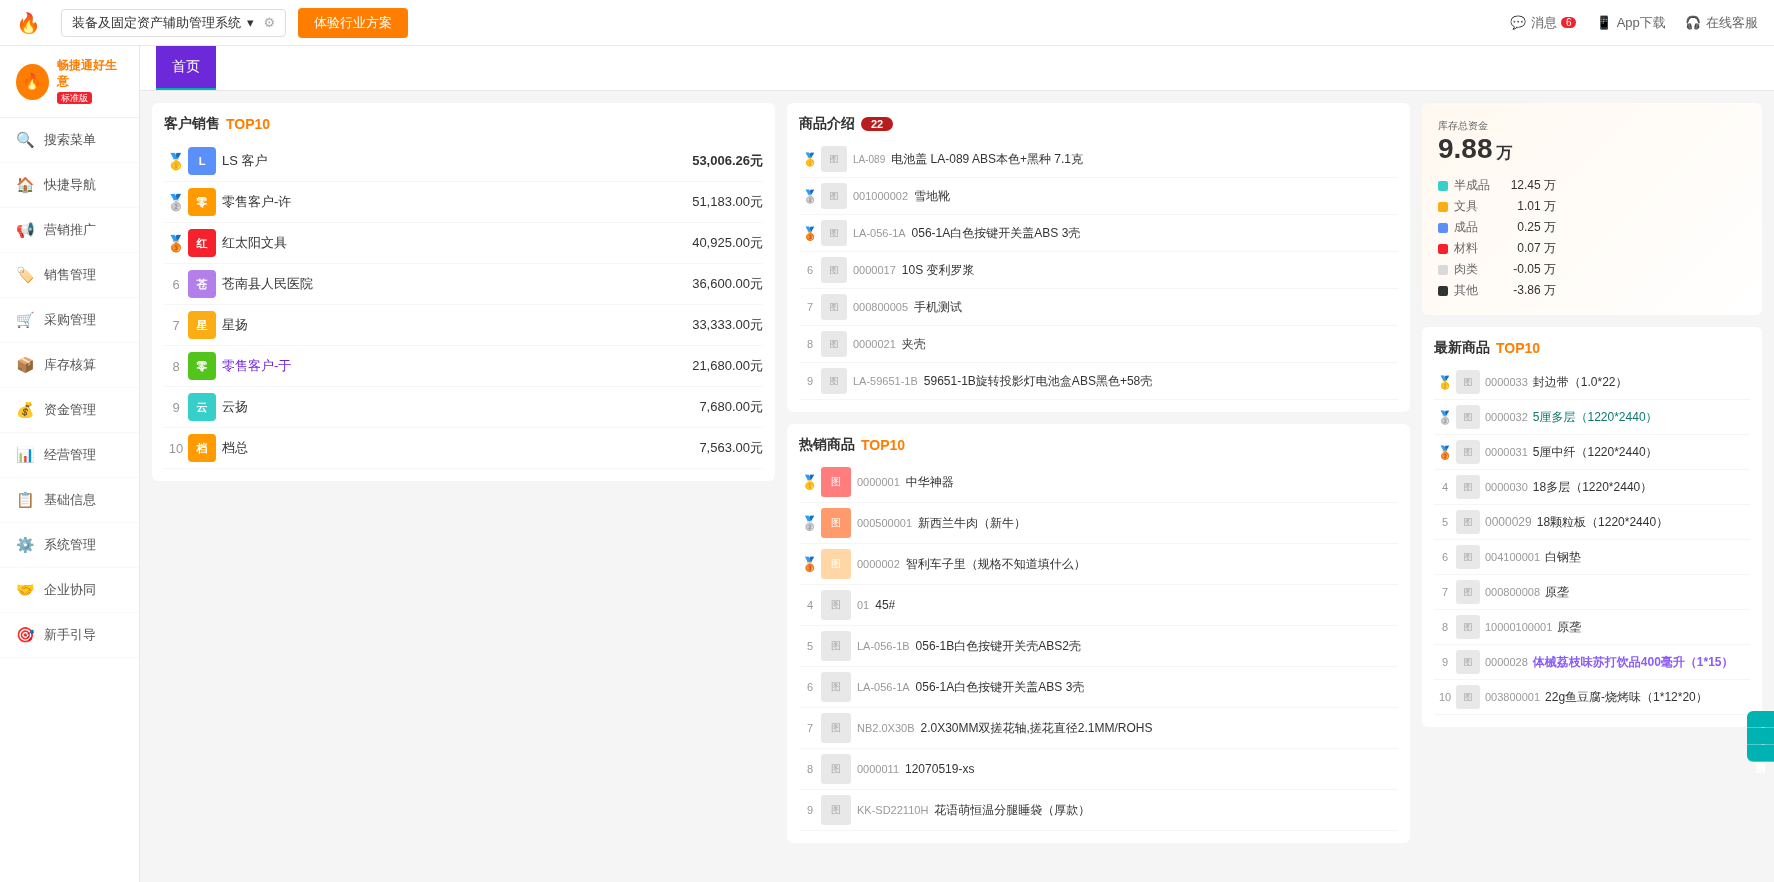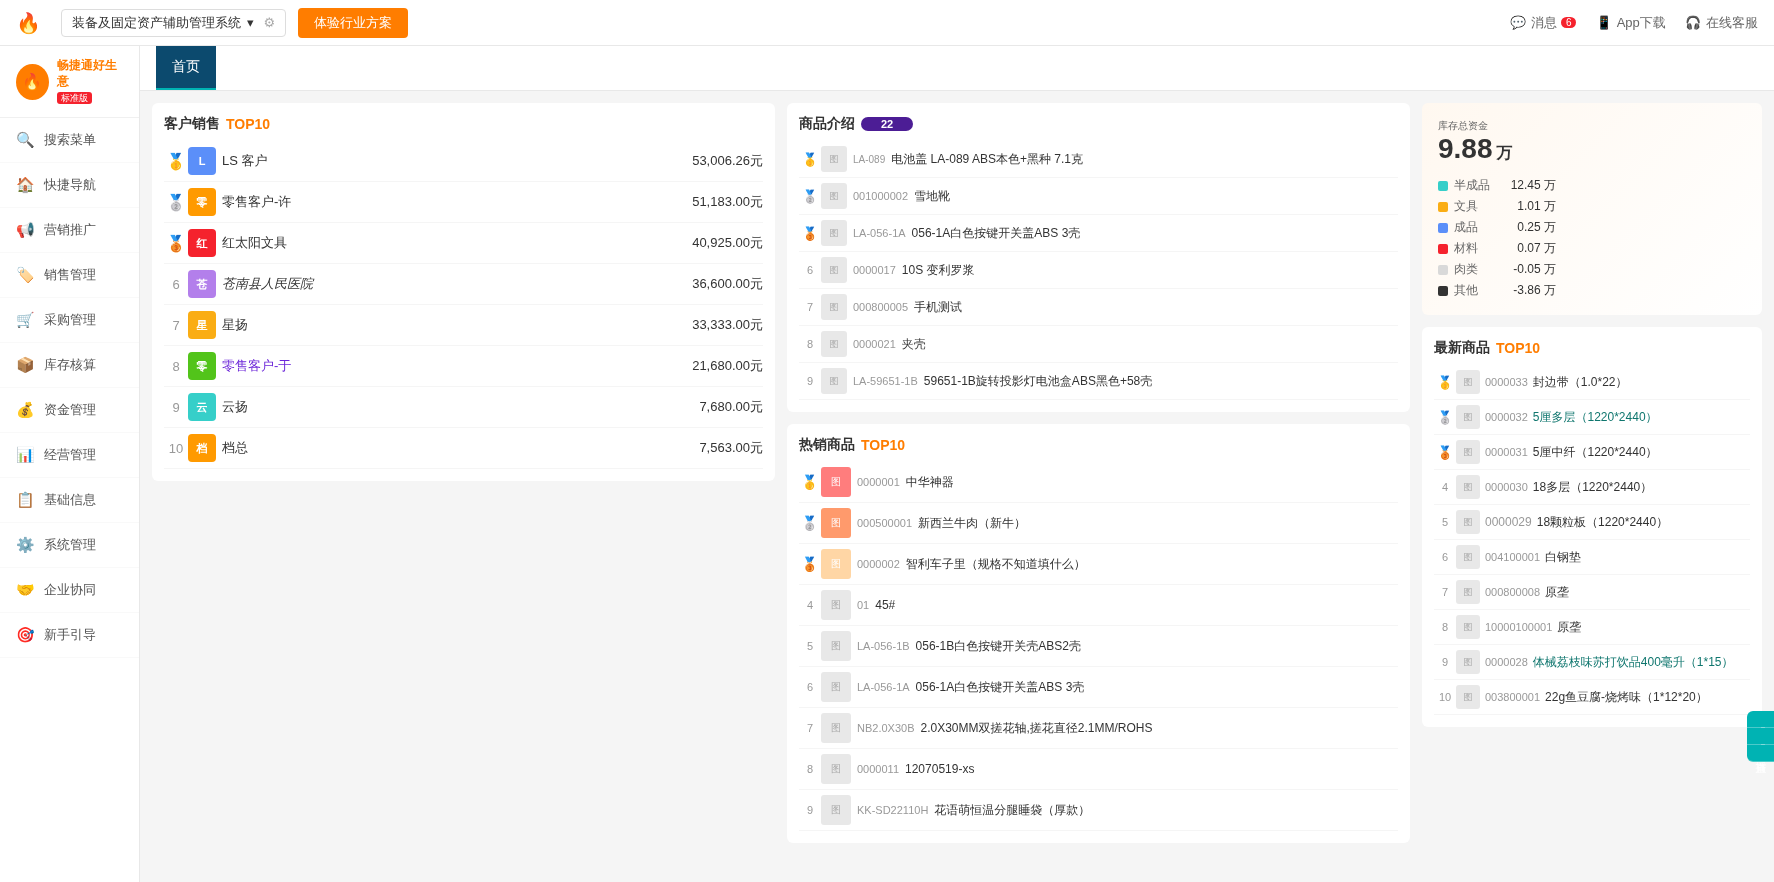--- a/index.html
+++ b/index.html
@@ -48,21 +48,21 @@
       margin-left: 140px; margin-top: 46px; height: calc(100vh - 46px);
       overflow-y: auto; background: #f5f5f5;
     }
     .page-tabs {
       background: #fff; padding: 0 16px; border-bottom: 1px solid #e8e8e8;
       display: flex; align-items: center;
     }
     .page-tab {
       padding: 12px 16px; cursor: pointer; font-size: 14px; color: #666; border-bottom: 2px solid transparent;
     }
-    .page-tab.active { color: #fff; background: #0c4a6e; border-bottom: 2px solid #00b3b3; }
+    .page-tab.active { color: #fff; background: #6d28d9; border-bottom: 2px solid #00b3b3; }
 
     
     .dashboard { padding: 12px; display: grid; grid-template-columns: 1fr 1fr 340px; gap: 12px; }
 
     
     .card { background: #fff; border-radius: 6px; padding: 12px; }
 
     
     .rank-item {
       display: flex; align-items: center; padding: 6px 0; border-bottom: 1px solid #f5f5f5;
@@ -218,21 +218,21 @@
           <span>客户销售</span>
           <span class="top10-badge">TOP10</span>
         </div>
         <div id="customer-list">
             <div class="rank-item">
     <span style="width:24px; display:flex; justify-content:center;">
                 <span style="font-size:16px;">🥇</span>
               </span>
     <span style="width:28px; height:28px; border-radius:4px; background:#5b8ff9; display:flex; align-items:center; justify-content:center; color:#fff; font-size:11px; font-weight:bold; margin-right:6px; flex-shrink:0;">L</span>
     <span style="flex:1; color:#333;">LS 客户</span>
-    <span style="color:#333; font-weight:400;">53,006.26元</span>
+    <span style="color:#333; font-weight:700;">53,006.26元</span>
   </div>
             <div class="rank-item">
     <span style="width:24px; display:flex; justify-content:center;">
                 <span style="font-size:16px;">🥈</span>
               </span>
     <span style="width:28px; height:28px; border-radius:4px; background:#ff9a00; display:flex; align-items:center; justify-content:center; color:#fff; font-size:11px; font-weight:bold; margin-right:6px; flex-shrink:0;">零</span>
     <span style="flex:1; color:#333;">零售客户-许</span>
     <span style="color:#333; font-weight:500;">51,183.00元</span>
   </div>
             <div class="rank-item">
@@ -241,21 +241,21 @@
               </span>
     <span style="width:28px; height:28px; border-radius:4px; background:#f5222d; display:flex; align-items:center; justify-content:center; color:#fff; font-size:11px; font-weight:bold; margin-right:6px; flex-shrink:0;">红</span>
     <span style="flex:1; color:#333;">红太阳文具</span>
     <span style="color:#333; font-weight:500;">40,925.00元</span>
   </div>
             <div class="rank-item">
     <span style="width:24px; display:flex; justify-content:center;">
                 <span style="width:20px; text-align:center; color:#999;">6</span>
               </span>
     <span style="width:28px; height:28px; border-radius:4px; background:#b37feb; display:flex; align-items:center; justify-content:center; color:#fff; font-size:11px; font-weight:bold; margin-right:6px; flex-shrink:0;">苍</span>
-    <span style="flex:1; color:#333;font-style:italic;">苍南县人民医院</span>
+    <span style="flex:1; color:#333;">苍南县人民医院</span>
     <span style="color:#333; font-weight:500;">36,600.00元</span>
   </div>
             <div class="rank-item">
     <span style="width:24px; display:flex; justify-content:center;">
                 <span style="width:20px; text-align:center; color:#999;">7</span>
               </span>
     <span style="width:28px; height:28px; border-radius:4px; background:#faad14; display:flex; align-items:center; justify-content:center; color:#fff; font-size:11px; font-weight:bold; margin-right:6px; flex-shrink:0;">星</span>
     <span style="flex:1; color:#333;">星扬</span>
     <span style="color:#333; font-weight:500;">33,333.00元</span>
   </div>
@@ -285,21 +285,21 @@
   </div>
           </div>
       </div>
     </div>
 
     <div>
 
       <div class="card">
         <div class="section-header">
           <span>商品介绍</span>
-          <span style="background:#4c1d95; color:#fff; border-radius:10px; padding:1px 20px; font-size:11px;">22</span>
+          <span style="background:#b91c1c; color:#fff; border-radius:10px; padding:1px 10px; font-size:11px;">22</span>
         </div>
         <div id="product-ranking-list">
             <div class="product-item">
     <span style="width:22px; display:flex; justify-content:center;">
                 <span style="font-size:13px;">🥇</span>
               </span>
     <div style="width:26px; height:26px; background:#e8e8e8; border-radius:3px; display:flex; align-items:center; justify-content:center; color:#aaa; font-size:9px; margin-right:6px; flex-shrink:0;">图</div>
     <span style="color:#999; margin-right:6px; font-size:10px;">LA-089</span>
     <span style="color:#333; flex:1;">电池盖 LA-089 ABS本色+黑种 7.1克</span>
   </div>
@@ -550,21 +550,21 @@
     <div style="width:24px; height:24px; background:#e8e8e8; border-radius:3px; display:flex; align-items:center; justify-content:center; color:#aaa; font-size:9px; margin-right:5px; flex-shrink:0;">图</div>
     <span style="color:#999; margin-right:5px; font-size:11px;">10000100001</span>
     <span style="color:#333;">原垄</span>
   </div>
             <div class="newest-item">
     <span style="width:22px; display:flex; justify-content:center;">
                 <span style="color:#999; font-size:11px;">9</span>
               </span>
     <div style="width:24px; height:24px; background:#e8e8e8; border-radius:3px; display:flex; align-items:center; justify-content:center; color:#aaa; font-size:9px; margin-right:5px; flex-shrink:0;">图</div>
     <span style="color:#999; margin-right:5px; font-size:11px;">0000028</span>
-    <span style="color:#0f766e;">体械荔枝味苏打饮品400毫升（1*15）</span>
+    <span style="color:#8b5cf6;font-weight:bold;">体械荔枝味苏打饮品400毫升（1*15）</span>
   </div>
             <div class="newest-item">
     <span style="width:22px; display:flex; justify-content:center;">
                 <span style="color:#999; font-size:11px;">10</span>
               </span>
     <div style="width:24px; height:24px; background:#e8e8e8; border-radius:3px; display:flex; align-items:center; justify-content:center; color:#aaa; font-size:9px; margin-right:5px; flex-shrink:0;">图</div>
     <span style="color:#999; margin-right:5px; font-size:11px;">003800001</span>
     <span style="color:#333;">22g鱼豆腐-烧烤味（1*12*20）</span>
   </div>
           </div>

